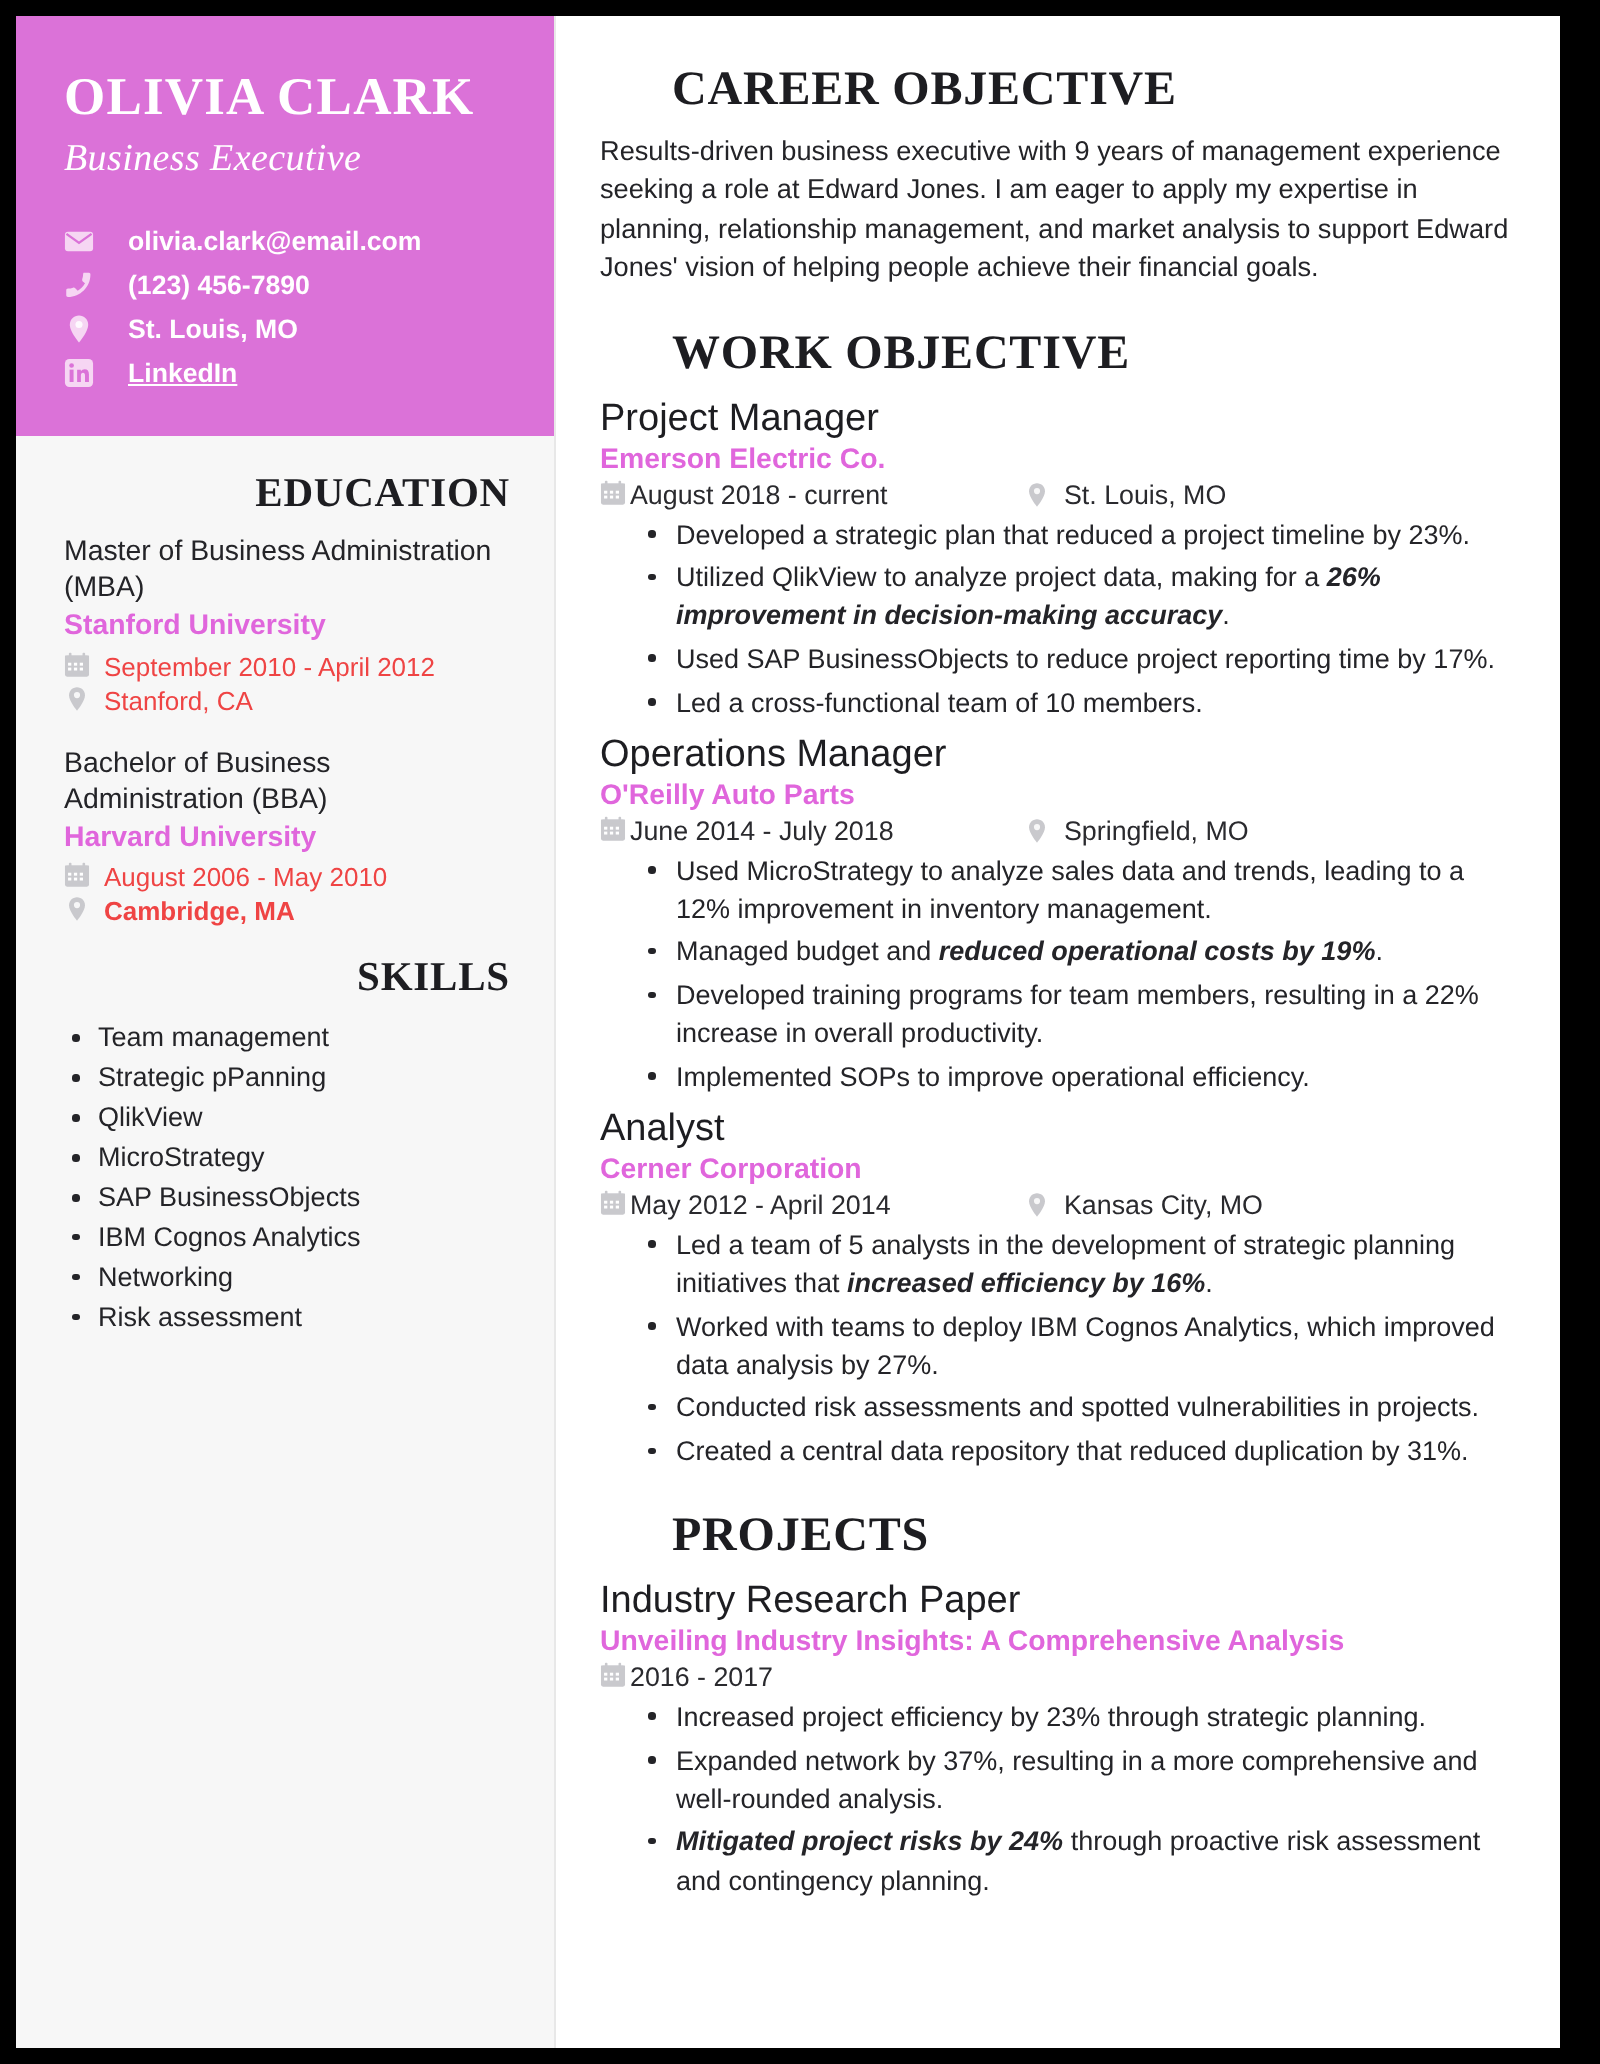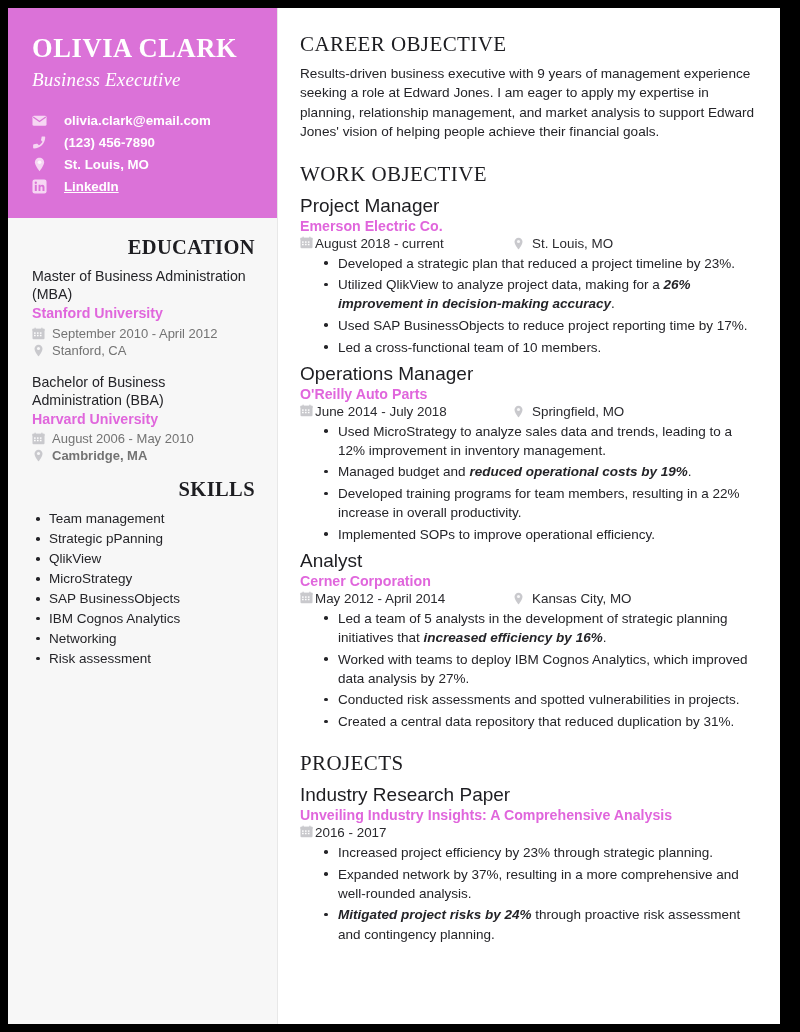--- a/index.html
+++ b/index.html
@@ -106,24 +106,24 @@
   .accent {
     color: #e066dc;
     font-size: 14.2px;
     font-weight: bold;
     line-height: 1.35;
     margin-top: 1px;
   }
 
   .meta-row {
     display: flex;
-    align-items: center;
+    align-items: flex-start;
     gap: 7px;
     font-size: 13px;
-    color: #737373;
+    color: #ef4444;
     margin-top: 2px;
   }
   .meta-row .ico {
     width: 13px; height: 13px; flex: 0 0 13px;
     display: flex; align-items: center; justify-content: center;
   }
   .meta-row.bold { font-weight: bold; }
 
   .skills-head { margin-top: 10px; }
 
@@ -148,25 +148,26 @@
 
   
   .main {
     flex: 1;
     padding: 24px 22px 0 22px;
     min-width: 0;
   }
 
   .main-heading {
     font-family: "Liberation Serif", serif;
-    font-weight: normal;
-    font-size: 21px;
+    font-weight: bold;
+    font-size: 24px;
     color: #1d1d21;
     letter-spacing: 0.4px;
     margin-bottom: 7px;
+    margin-left: 36px;
   }
 
   .objective {
     font-size: 13.6px;
     line-height: 1.43;
     color: #242428;
   }
 
   .section-gap { margin-top: 20px; }
 

